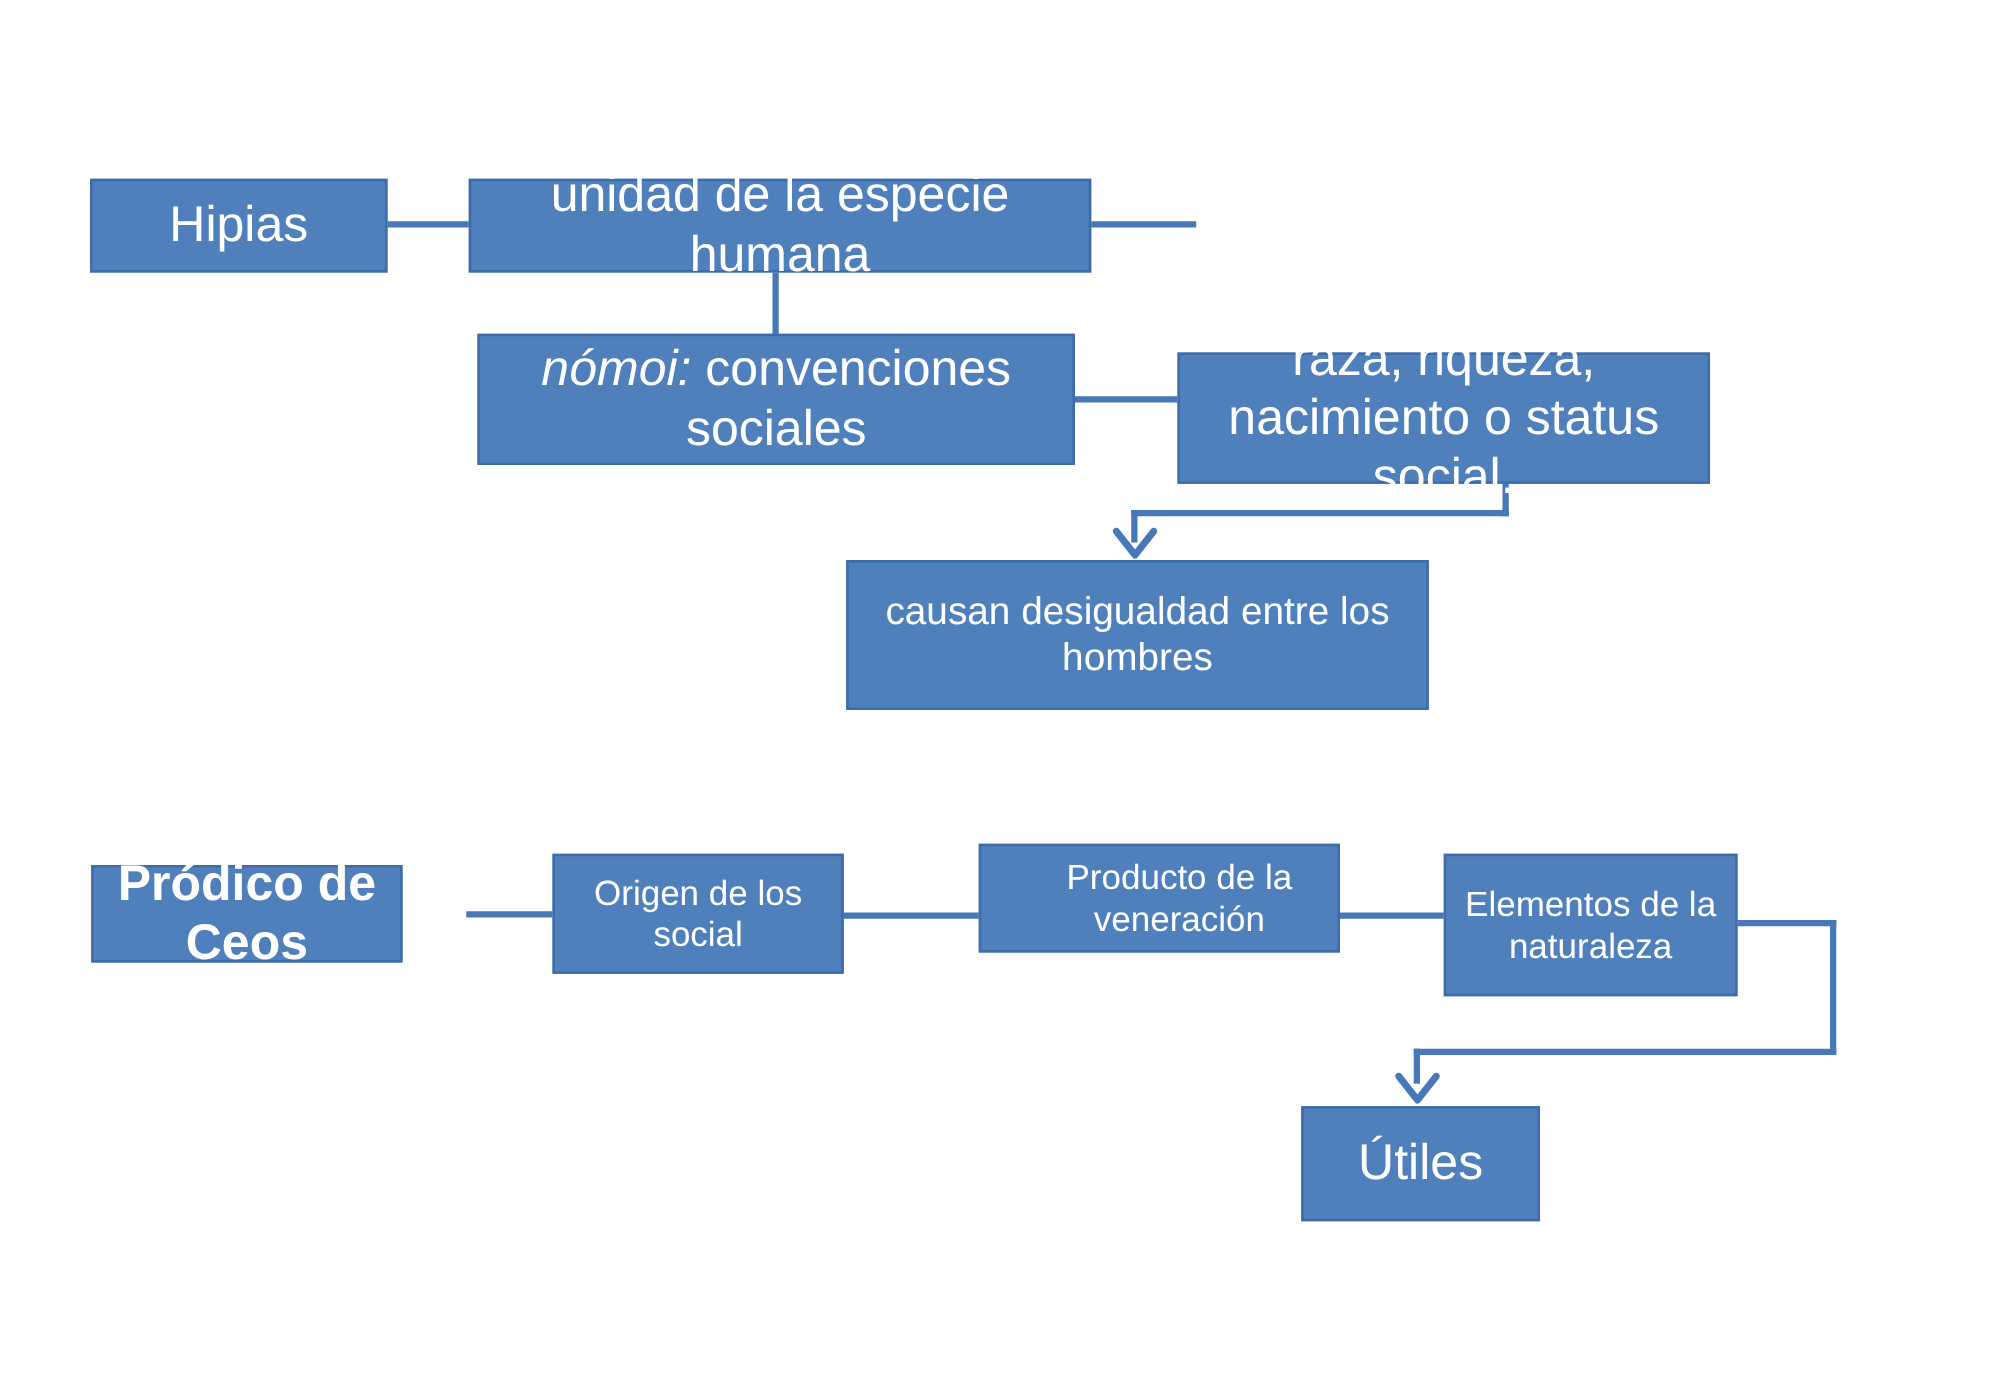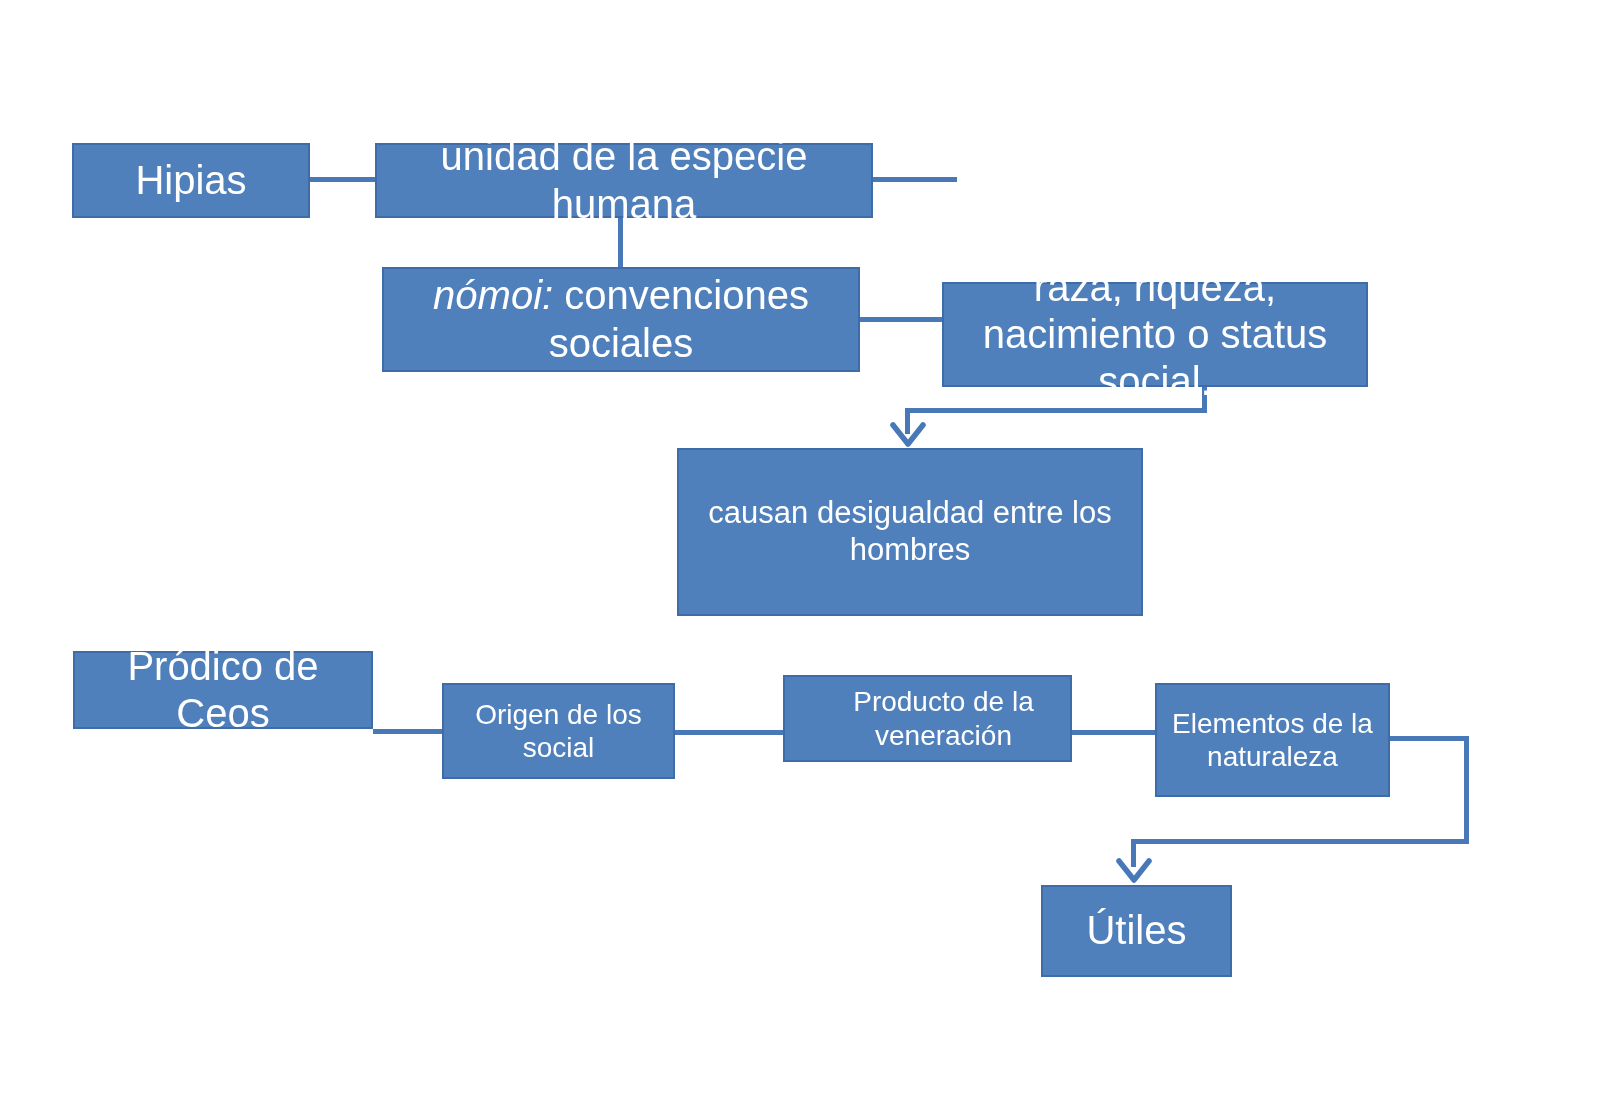--- a/index.html
+++ b/index.html
@@ -66,25 +66,25 @@
   <div class="node f30" style="left:382px;top:267px;width:478px;height:105px;">
     <span>
       <span class="it">nómoi:</span><span> convenciones sociales</span>
     </span>
   </div>
 
   <div class="node f30" style="left:942px;top:267px;width:426px;height:105px;margin-top:15px;">
     <span class="lbl">raza, riqueza, nacimiento o status social.</span>
   </div>
 
-  <div class="node f31" style="left:677px;top:448px;width:466px;height:168px;">
+  <div class="node f31" style="left:677px;top:448px;width:466px;height:120px;">
     <span class="lbl">causan desigualdad entre los hombres</span>
   </div>
 
-  <div class="node f30" style="left:73px;top:651px;width:300px;height:78px;">
+  <div class="node f30" style="left:73px;top:692px;width:249px;height:78px;font-weight:bold;">
     <span class="lbl">Pródico de Ceos</span>
   </div>
 
   <div class="node f28" style="left:442px;top:683px;width:233px;height:96px;">
     <span class="lbl">Origen de los social</span>
   </div>
 
   <div class="node f28" style="left:783px;top:675px;width:289px;height:87px;padding-left:42px;">
     <span class="lbl">Producto de la veneración</span>
   </div>

